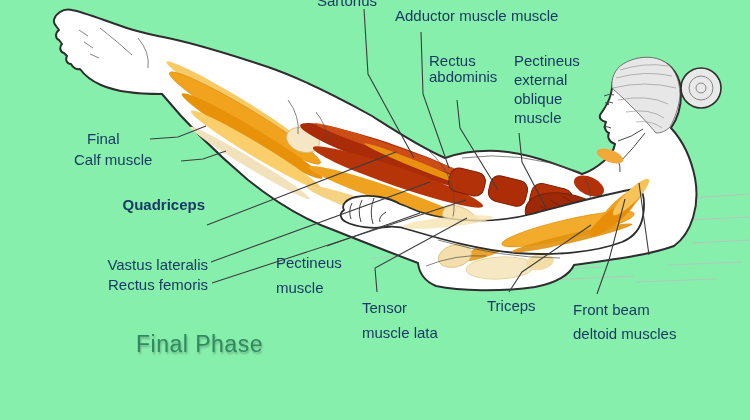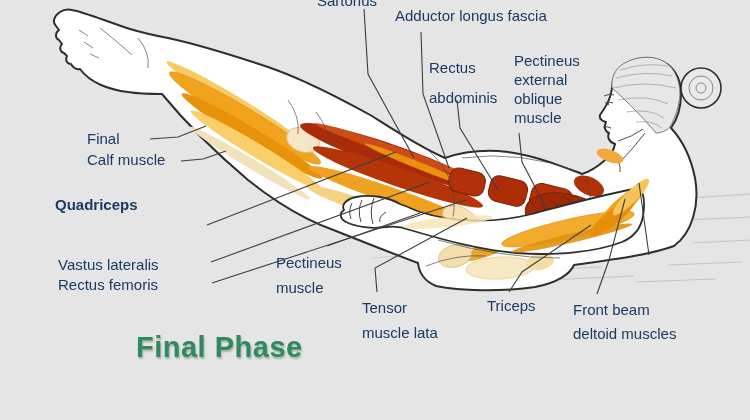--- a/index.html
+++ b/index.html
@@ -1,25 +1,25 @@
 <!DOCTYPE html>
 <html><head>
 <meta charset="utf-8">
 <style>
   html,body{margin:0;padding:0;background:#fff;}
-  #stage{position:relative;width:750px;height:420px;background:#e5e5e5;overflow:hidden;
+  #stage{position:relative;width:750px;height:420px;background:#86efac;overflow:hidden;
          font-family:"Liberation Sans",sans-serif;}
   #stage svg{position:absolute;left:0;top:0;}
   .lbl{position:absolute;font-size:15px;color:#1a3a63;line-height:19px;white-space:pre-line;}
-  .lh21{line-height:30px}
+  .lh21{line-height:16px}
   .lh24{line-height:24px}
   .lh25{line-height:25px}
-  .ra{text-align:left;width:150px}
+  .ra{text-align:right;width:150px}
   .b{font-weight:bold}
-  .title{position:absolute;font-size:29px;font-weight:bold;color:#2e8b5e;letter-spacing:.5px;
+  .title{position:absolute;font-size:23px;font-weight:normal;color:#2e8b5e;letter-spacing:.5px;
          text-shadow:1px 2px 2px rgba(70,70,70,.35);}
 </style>
 </head>
 <body>
 
 <div id="stage">
 
   <svg width="750" height="420" viewBox="0 0 750 420">
 
     <g stroke="#bfbfbf" stroke-width="1" opacity="0.85">
@@ -168,29 +168,29 @@
       <polyline points="212,283 466,200"></polyline>
       <polyline points="327,246 420,213"></polyline>
       <polyline points="377,292 375,268 467,218"></polyline>
       <polyline points="509,292 522,272 591,225"></polyline>
       <polyline points="597,294 609,260 625,199"></polyline>
       <polyline points="649,255 639,183"></polyline>
     </g>
   </svg>
 
   <div class="lbl" style="left:317px;top:-9px">Sartorius</div>
-  <div class="lbl" style="left:395px;top:6px">Adductor longus fascia</div>
+  <div class="lbl" style="left:395px;top:6px">Adductor muscle muscle</div>
   <div class="lbl lh21" style="left:429px;top:53px">Rectus
 abdominis</div>
   <div class="lbl" style="left:514px;top:51px">Pectineus
 external
 oblique
 muscle</div>
   <div class="lbl" style="left:87px;top:129px">Final</div>
-  <div class="lbl" style="left:87px;top:150px">Calf muscle</div>
+  <div class="lbl" style="left:74px;top:150px">Calf muscle</div>
   <div class="lbl ra b" style="left:55px;top:195px">Quadriceps</div>
   <div class="lbl ra" style="left:58px;top:275px">Rectus femoris</div>
   <div class="lbl ra" style="left:58px;top:255px">Vastus lateralis</div>
   <div class="lbl lh25" style="left:276px;top:250px">Pectineus
 muscle</div>
   <div class="lbl lh25" style="left:362px;top:295px">Tensor
 muscle lata</div>
   <div class="lbl" style="left:487px;top:296px">Triceps</div>
   <div class="lbl lh24" style="left:573px;top:298px">Front beam
 deltoid muscles</div>

